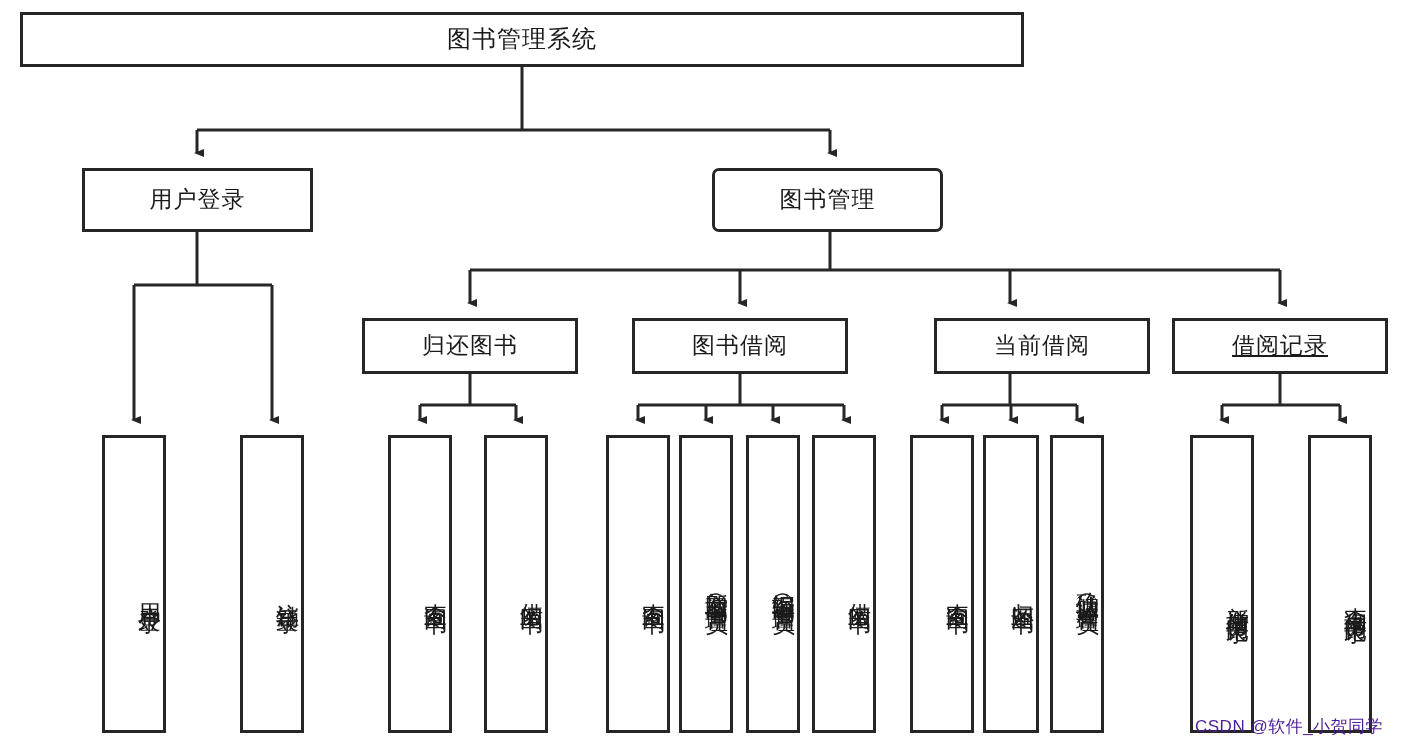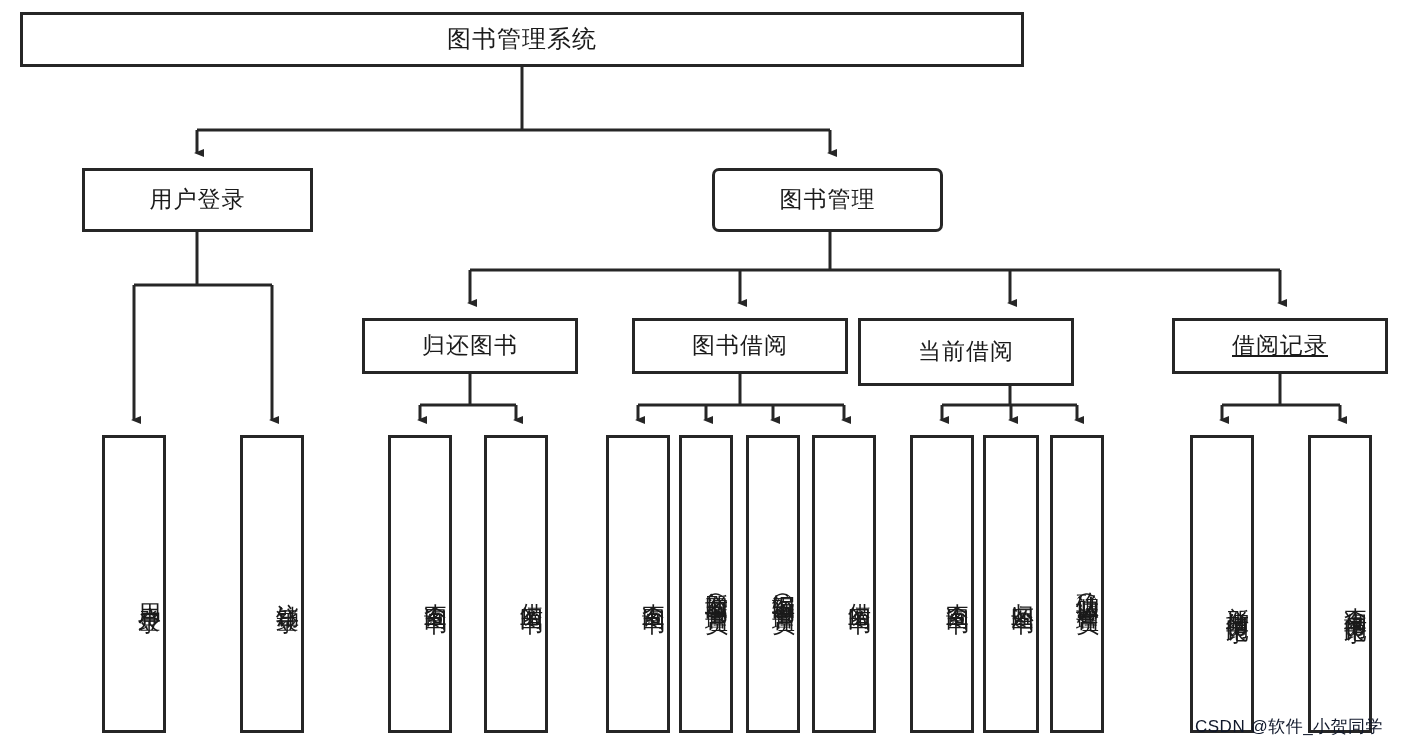--- a/index.html
+++ b/index.html
@@ -54,21 +54,21 @@
     padding-top: 14px;
   }
   .node.vert .vlabel {
     writing-mode: vertical-rl;
     text-orientation: upright;
     display: block;
   }
   .watermark {
     position: absolute;
     font-size: 17px;
-    color: #0f172a;
+    color: #4c1d95;
     white-space: nowrap;
     letter-spacing: 0.5px;
   }
 </style>
 </head>
 <body>
 
 <div id="canvas">
 
   <svg id="edges" viewBox="0 0 1405 747" xmlns="http://www.w3.org/2000/svg">
@@ -131,21 +131,21 @@
   <div class="node horiz" style="left:712px; top:168px; width:231px; height:64px;border-radius:7px;">
     <span>图书管理</span>
   </div>
 
   <div class="node horiz" style="left:362px; top:318px; width:216px; height:56px;">
     <span>归还图书</span>
   </div>
   <div class="node horiz" style="left:632px; top:318px; width:216px; height:56px;">
     <span>图书借阅</span>
   </div>
-  <div class="node horiz" style="left:858px; top:318px; width:216px; height:68px;">
+  <div class="node horiz" style="left:934px; top:318px; width:216px; height:56px;">
     <span>当前借阅</span>
   </div>
   <div class="node horiz" style="left:1172px; top:318px; width:216px; height:56px;text-decoration:underline;">
     <span>借阅记录</span>
   </div>
 
   <div class="node vert" style="left:102px; top:435px; width:64px; height:298px;">
     <span class="vlabel">用户登录</span>
   </div>
   <div class="node vert" style="left:240px; top:435px; width:64px; height:298px;">

